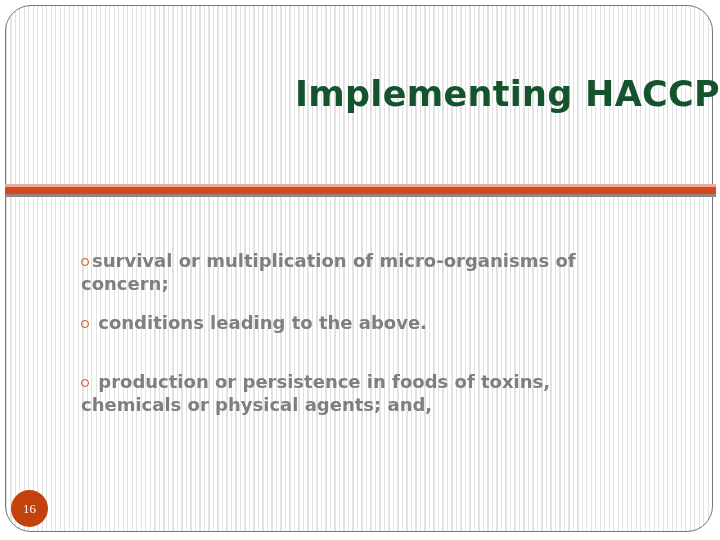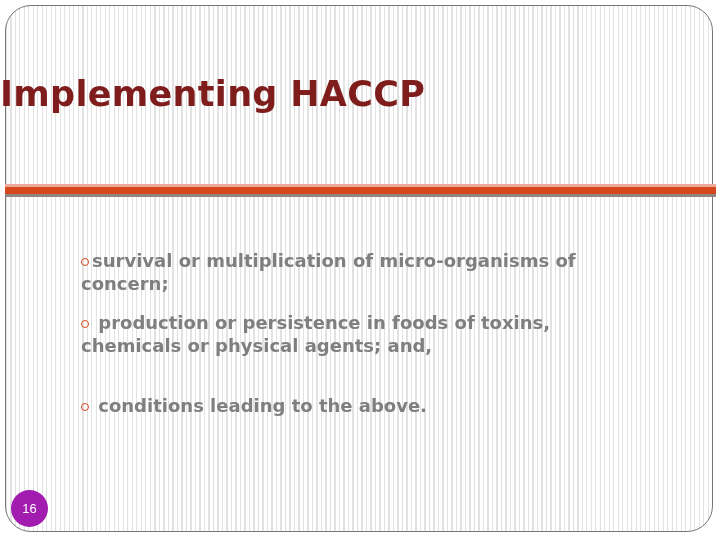--- a/index.html
+++ b/index.html
@@ -11,25 +11,25 @@
   .slide-frame {
     position: absolute; left: 5px; top: 5px; width: 708px; height: 527px;
     border: 1.5px solid #767676;
     border-radius: 26px;
     background-color: #ffffff;
     background-image: repeating-linear-gradient(90deg, #e2e2e2 0px, #e2e2e2 1px, transparent 1px, transparent 4.5px);
     overflow: hidden;
     box-sizing: border-box;
   }
   .title {
-    position: absolute; left: 0; right: 0; top: 74px;
-    text-align: left;
+    position: absolute; left: 8px; right: 0; top: 74px;
+    text-align: right;
     font-family: "DejaVu Sans", sans-serif;
     font-weight: bold; font-size: 35px;
-    color: #7f1d1d;
+    color: #14532d;
     letter-spacing: 0.3px;
     margin: 0;
   }
   .divider { position: absolute; left: 5px; width: 711px; }
   .divider-top { top: 184px; height: 3px; background: #eeaa98; }
   .divider-main { top: 187px; height: 7px; background: #d5481c; }
   .divider-bottom { top: 194px; height: 3px; background: #8e8584; }
   .content {
     position: absolute; left: 65px; top: 233px; width: 600px;
     font-family: "DejaVu Sans", sans-serif;
@@ -44,41 +44,41 @@
     box-sizing: border-box;
   }
   .bullet-square {
     display: inline-block; width: 10px; height: 10px;
     border: 2px solid #d5481c; background: #fff;
     margin-right: 2px; vertical-align: 1px;
     box-sizing: border-box;
   }
   .page-badge {
     position: absolute; left: 11px; top: 490px; width: 37px; height: 37px;
-    border-radius: 50%; background: #a21caf;
-    color: #fff; font-family: Liberation Sans, sans-serif; font-size: 13px;
+    border-radius: 50%; background: #c2410c;
+    color: #fff; font-family: Liberation Serif, serif; font-size: 13px;
     display: flex; align-items: center; justify-content: center;
   }
 </style>
 </head>
 <body>
 
 <div class="slide-frame"></div>
 
 <h1 class="title">Implementing HACCP</h1>
 
 <div class="divider divider-top"></div>
 <div class="divider divider-main"></div>
 <div class="divider divider-bottom"></div>
 
 <div class="content">
   <p class="item" style="margin-bottom:8px;">
     <span class="bullet-circle"></span><span>survival or multiplication of micro-organisms of concern;</span>
   </p>
+  <p class="item" style="margin-bottom:36px;">
+    <span class="bullet-circle"></span><span> conditions leading to the above.</span>
+  </p>
   <p class="item" style="margin-bottom:37px;">
     <span class="bullet-circle"></span><span> production or persistence in foods of toxins, chemicals or physical agents; and,</span>
-  </p>
-  <p class="item" style="margin-bottom:36px;">
-    <span class="bullet-circle"></span><span> conditions leading to the above.</span>
   </p>
 </div>
 
 <div class="page-badge">16</div>
 
 </body></html>

